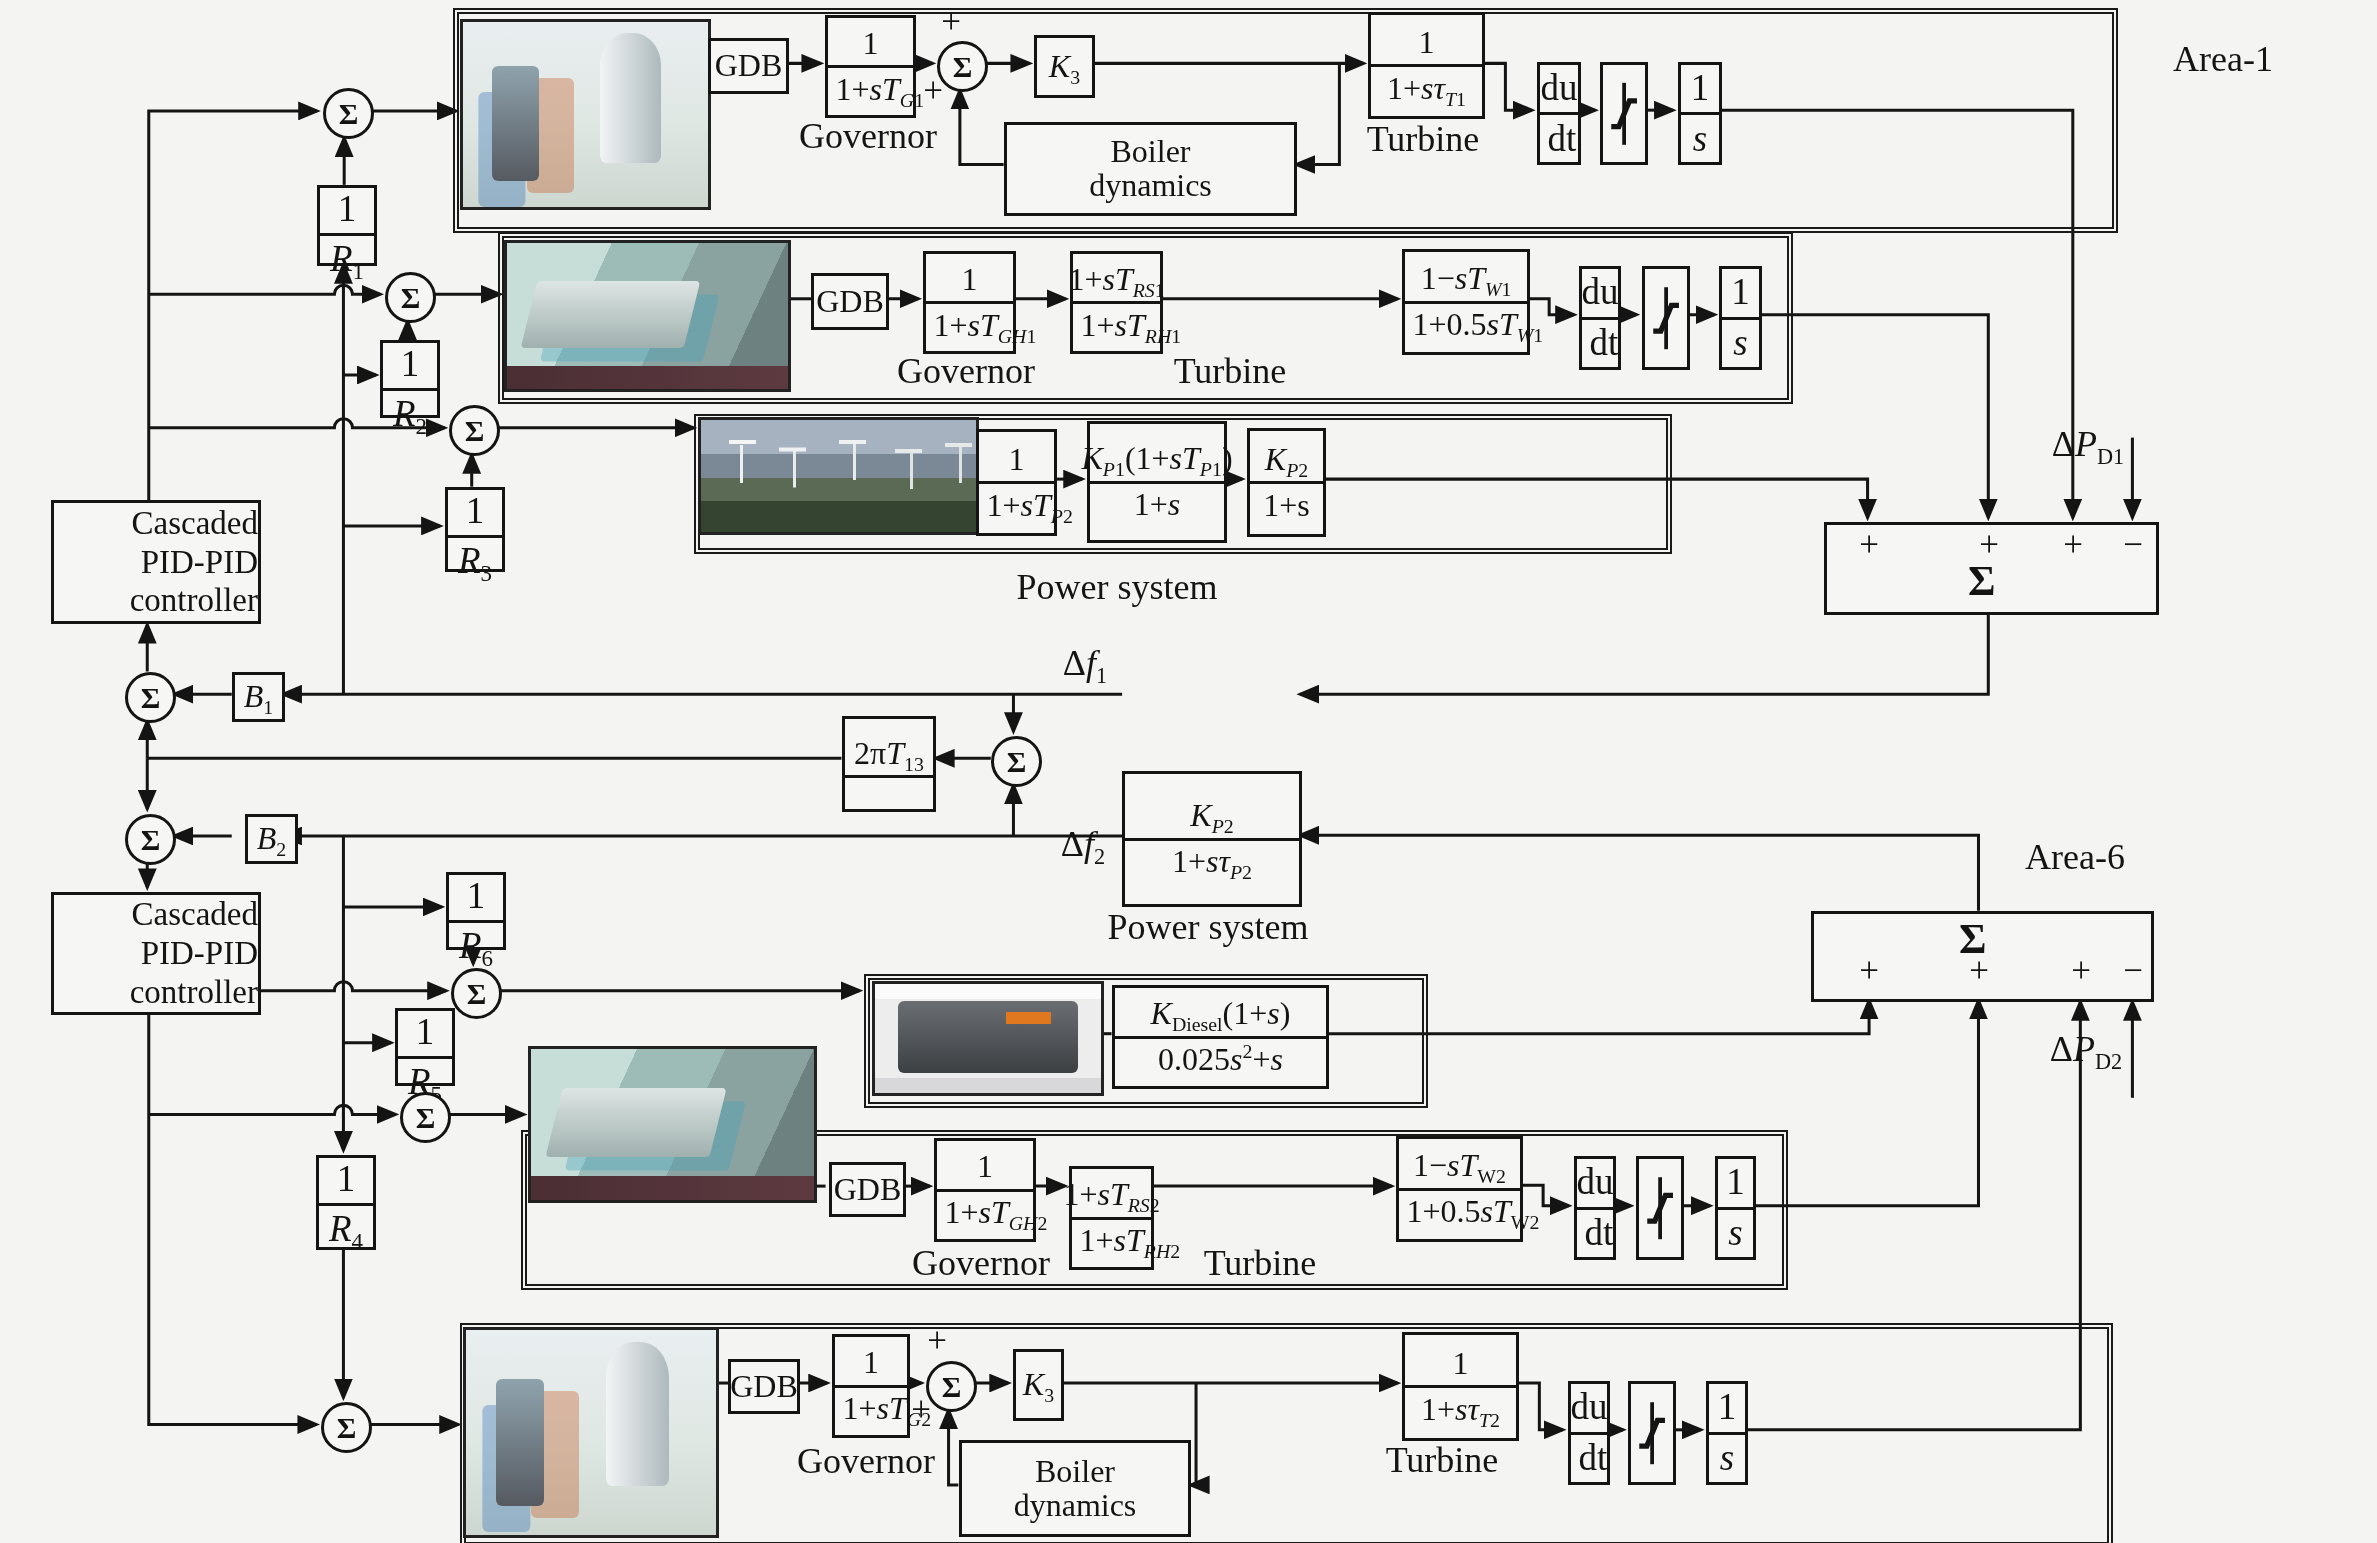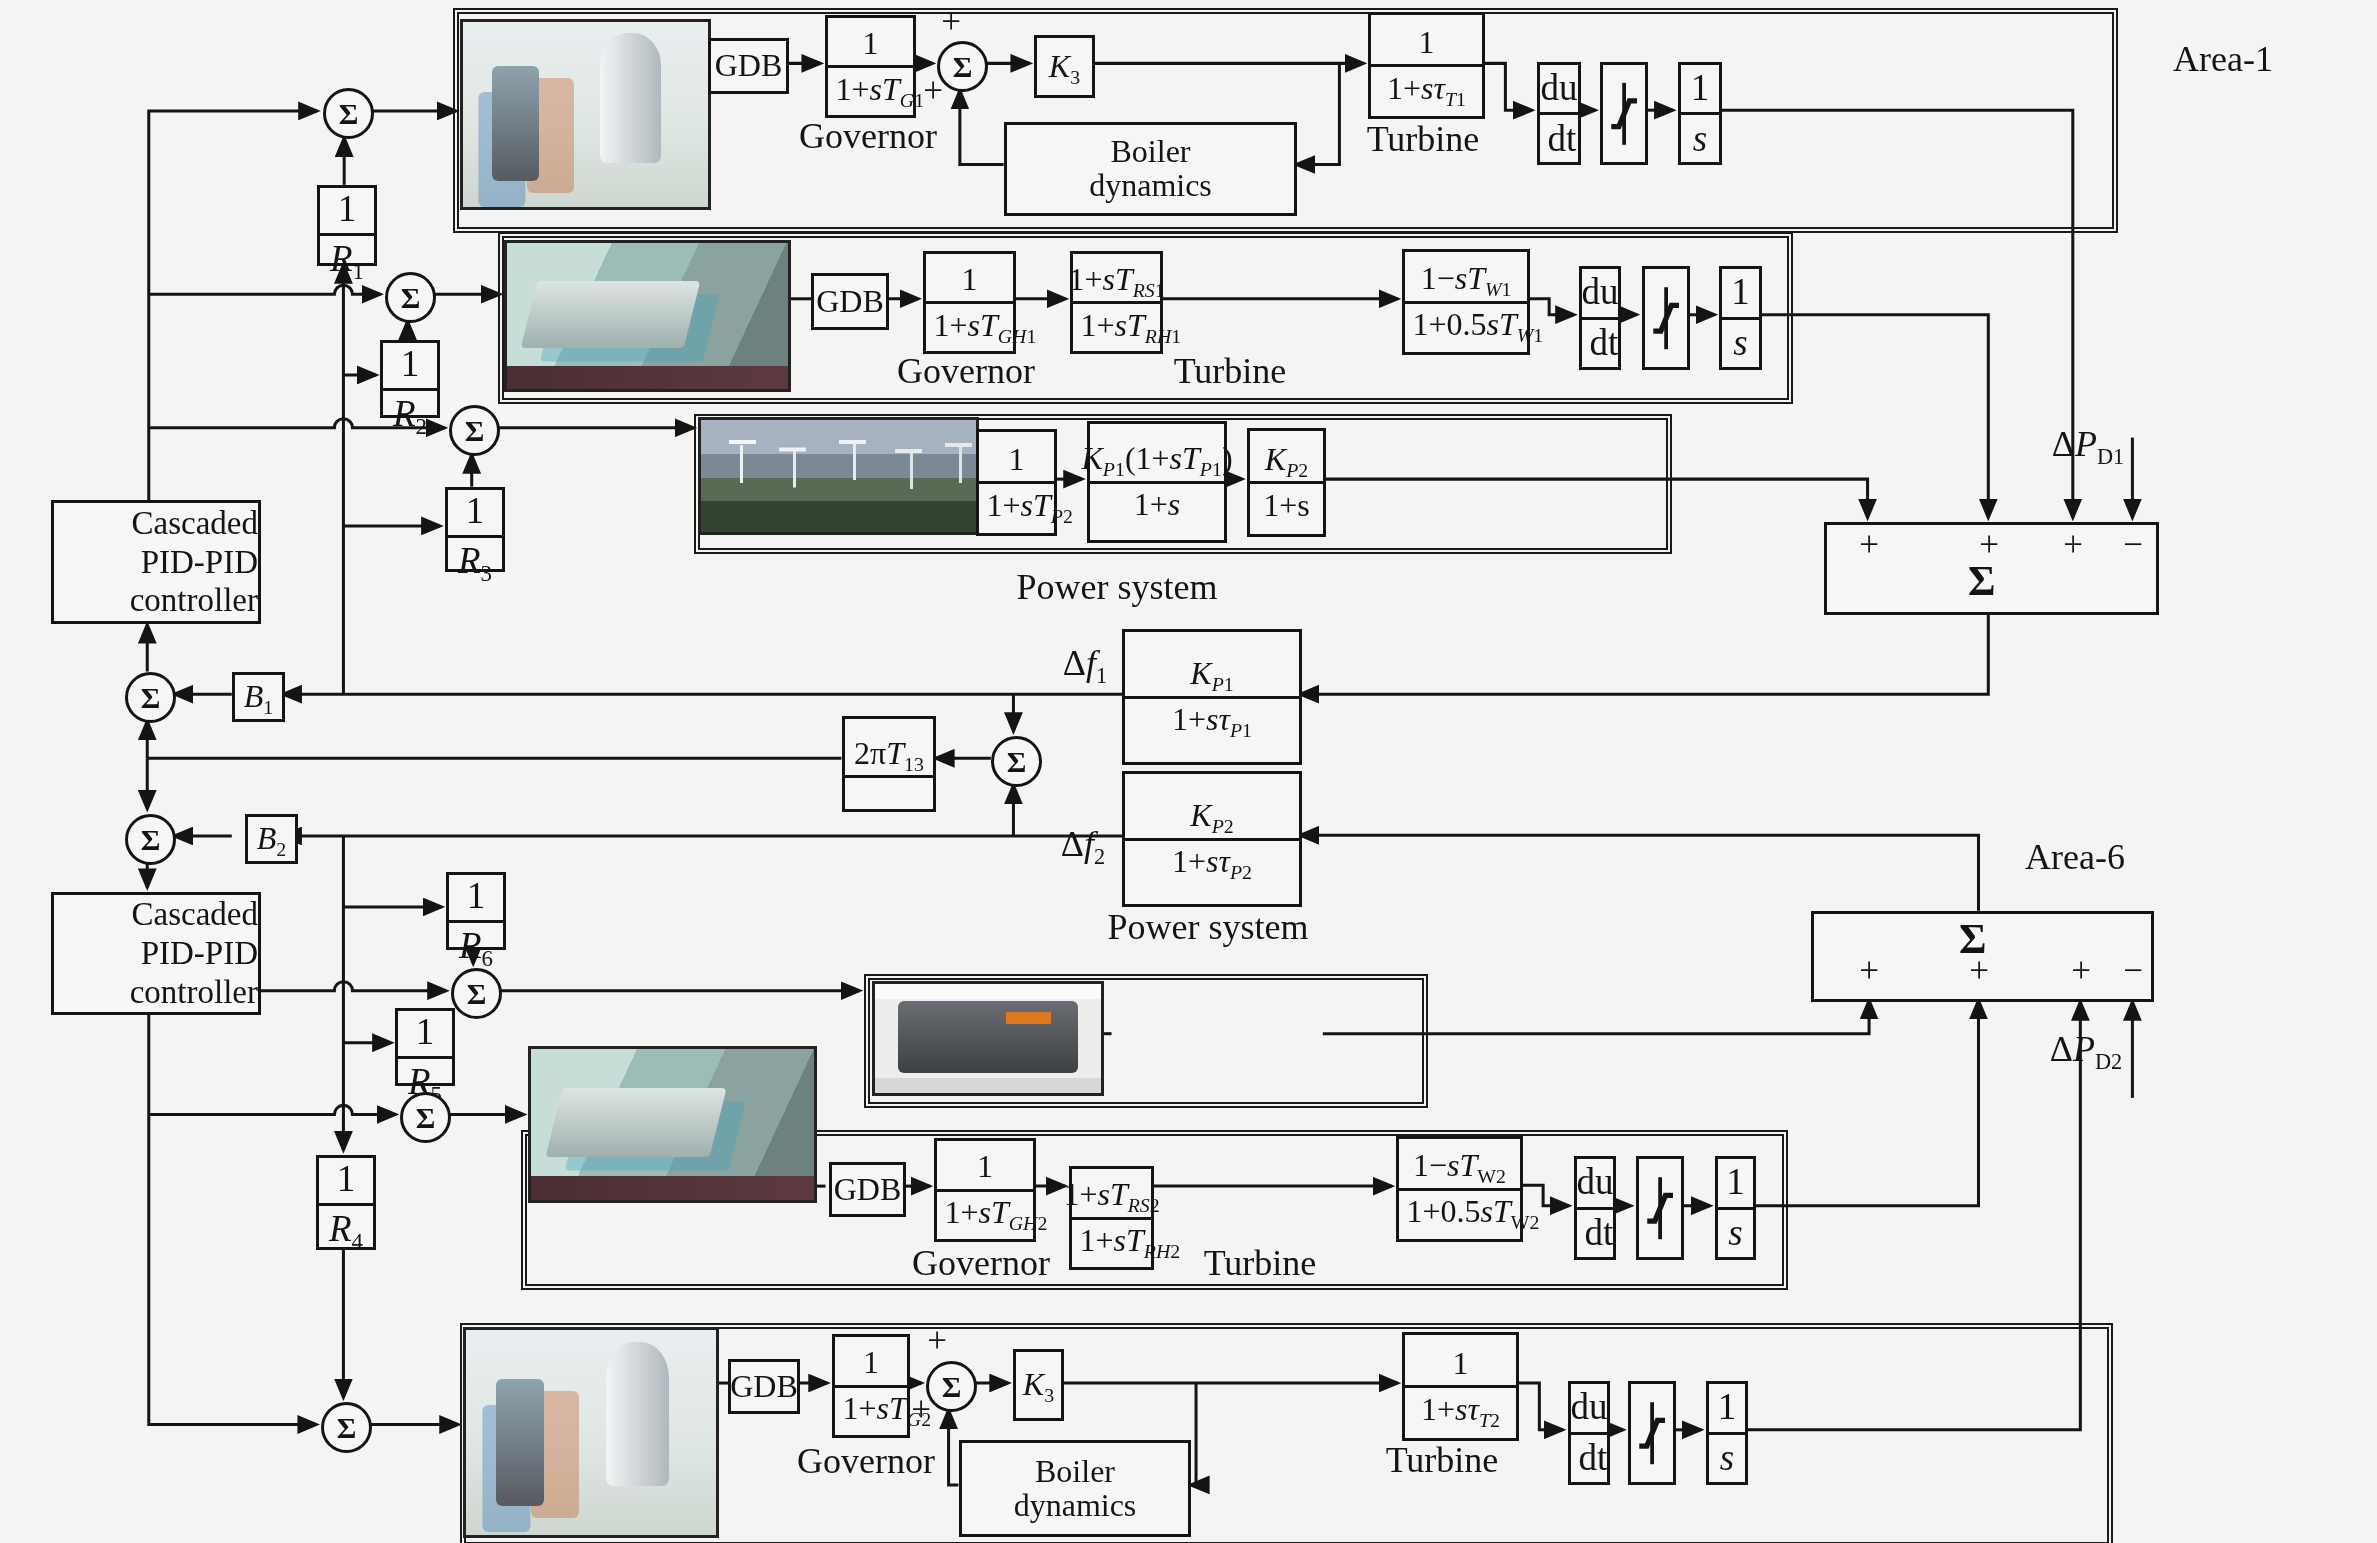--- a/index.html
+++ b/index.html
@@ -297,33 +297,33 @@
 <span class="sign" style="left:2118px;top:525px">−</span>
 <span class="sigma-big" style="left:1968px;top:557px">Σ</span>
 
 <div class="sumbox" style="left:1811px;top:911px;width:337px;height:85px"></div>
 <span class="sigma-big" style="left:1959px;top:915px">Σ</span>
 <span class="sign" style="left:1854px;top:951px">+</span>
 <span class="sign" style="left:1964px;top:951px">+</span>
 <span class="sign" style="left:2066px;top:951px">+</span>
 <span class="sign" style="left:2118px;top:951px">−</span>
 
-<div class="block frac" style="left:1122px;top:629px;width:174px;height:130px">
-  <div class="num"><i>K</i><sub><i>P</i>1</sub></div>
-  <div class="den">1+<i>sτ</i><sub><i>P</i>1</sub></div>
-</div>
 <div class="block frac" style="left:842px;top:716px;width:88px;height:90px">
   <div class="num">2π<i>T</i><sub>13</sub></div>
   <div class="den"></div>
 </div>
 <div class="block frac" style="left:1122px;top:771px;width:174px;height:130px">
   <div class="num"><i>K</i><sub><i>P</i>2</sub></div>
   <div class="den">1+<i>sτ</i><sub><i>P</i>2</sub></div>
 </div>
 
+<div class="block frac" style="left:1112px;top:985px;width:211px;height:98px">
+  <div class="num"><i>K</i><sub>Diesel</sub>(1+<i>s</i>)</div>
+  <div class="den">0.025<i>s</i><sup>2</sup>+<i>s</i></div>
+</div>
 
 <div class="block" style="left:829px;top:1162px;width:71px;height:49px">
       <span>GDB</span>
     </div>
 <div class="block frac" style="left:934px;top:1138px;width:96px;height:98px">
   <div class="num">1</div>
   <div class="den">1+<i>sT</i><sub><i>GH</i>2</sub></div>
 </div>
 <div class="block frac" style="left:1069px;top:1166px;width:79px;height:98px">
   <div class="num">1+<i>sT</i><sub><i>RS</i>2</sub></div>

